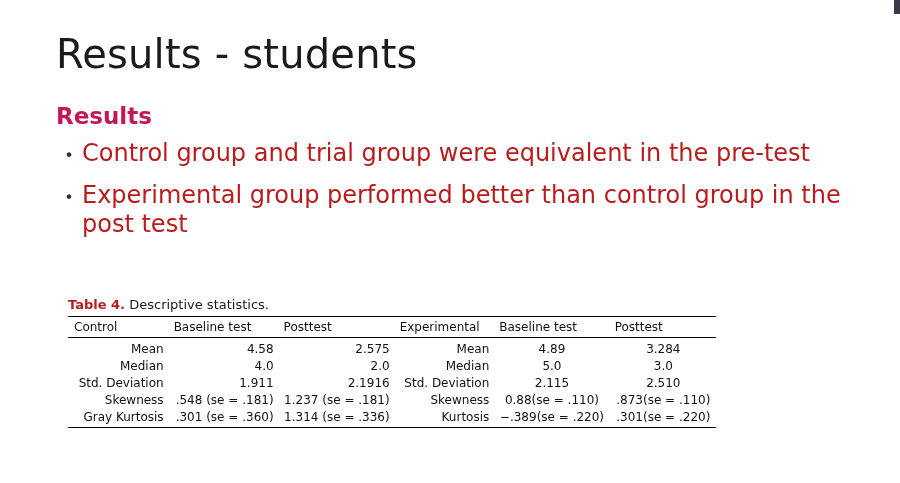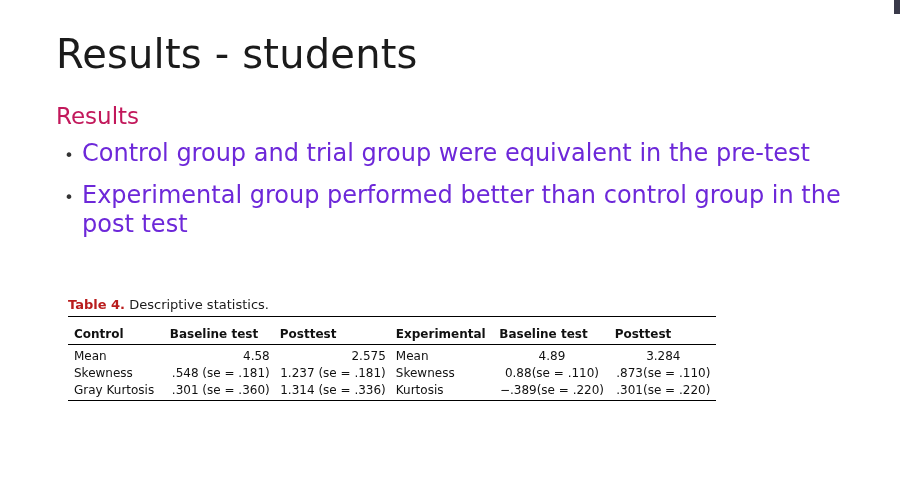--- a/index.html
+++ b/index.html
@@ -39,21 +39,21 @@
     color: #1b1b1b;
     font-weight: 400;
     letter-spacing: 0.2px;
   }
   .section-head {
     position: absolute;
     left: 56px;
     top: 103px;
     font-size: 23px;
     color: #c2185b;
-    font-weight: 400;
+    font-weight: 700;
     text-align: center;
   }
   .bullets {
     position: absolute;
     left: 56px;
     top: 139px;
     width: 800px;
   }
   .bullet {
     display: flex;
@@ -65,21 +65,21 @@
     flex: 0 0 26px;
     color: #333333;
     font-size: 16px;
     line-height: 30px;
     text-align: center;
     padding-top: 2px;
   }
   .bullet-text {
     font-size: 24px;
     line-height: 1.22;
-    color: #6d28d9;
+    color: #b91c1c;
     max-width: 760px;
   }
 
   
   .table-block {
     position: absolute;
     left: 68px;
     top: 297px;
     width: 648px;
   }
@@ -93,39 +93,39 @@
     color: #b91c1c;
     font-weight: bold;
   }
   table.desc {
     border-collapse: collapse;
     width: 648px;
     font-size: 12px;
     color: #111111;
   }
   table.desc thead th {
-    font-weight: bold;
+    font-weight: normal;
     text-align: left;
-    padding: 10px 4px 3px 6px;
+    padding: 3px 4px 3px 6px;
     border-top: 1.3px solid #000;
     border-bottom: 0.9px solid #000;
     white-space: nowrap;
   }
   table.desc tbody td {
     padding: 1.5px 4px 1.5px 6px;
     white-space: nowrap;
   }
   table.desc tbody tr:last-child td {
     border-bottom: 1.3px solid #000;
     padding-bottom: 3px;
   }
   table.desc tbody tr:first-child td {
     padding-top: 4px;
   }
-  .col-label { width: 108px; }
+  .col-label { width: 108px; text-align: right; }
   .col-num   { width: 108px; text-align: right; }
   .col-num2  { width: 110px; text-align: center; }
   th.col-num, th.col-num2 { text-align: center; }
 </style>
 </head>
 <body>
 
 <div class="slide">
 
   <div class="edge-marker"></div>
@@ -165,20 +165,36 @@
       <tbody>
         <tr>
           <td class="col-label">Mean</td>
           <td class="col-num">4.58</td>
           <td class="col-num">2.575</td>
           <td class="col-label">Mean</td>
           <td class="col-num2">4.89</td>
           <td class="col-num2">3.284</td>
         </tr>
         <tr>
+          <td class="col-label">Median</td>
+          <td class="col-num">4.0</td>
+          <td class="col-num">2.0</td>
+          <td class="col-label">Median</td>
+          <td class="col-num2">5.0</td>
+          <td class="col-num2">3.0</td>
+        </tr>
+        <tr>
+          <td class="col-label">Std. Deviation</td>
+          <td class="col-num">1.911</td>
+          <td class="col-num">2.1916</td>
+          <td class="col-label">Std. Deviation</td>
+          <td class="col-num2">2.115</td>
+          <td class="col-num2">2.510</td>
+        </tr>
+        <tr>
           <td class="col-label">Skewness</td>
           <td class="col-num">.548 (se = .181)</td>
           <td class="col-num">1.237 (se = .181)</td>
           <td class="col-label">Skewness</td>
           <td class="col-num2">0.88(se = .110)</td>
           <td class="col-num2">.873(se = .110)</td>
         </tr>
         <tr>
           <td class="col-label">Gray Kurtosis</td>
           <td class="col-num">.301 (se = .360)</td>

